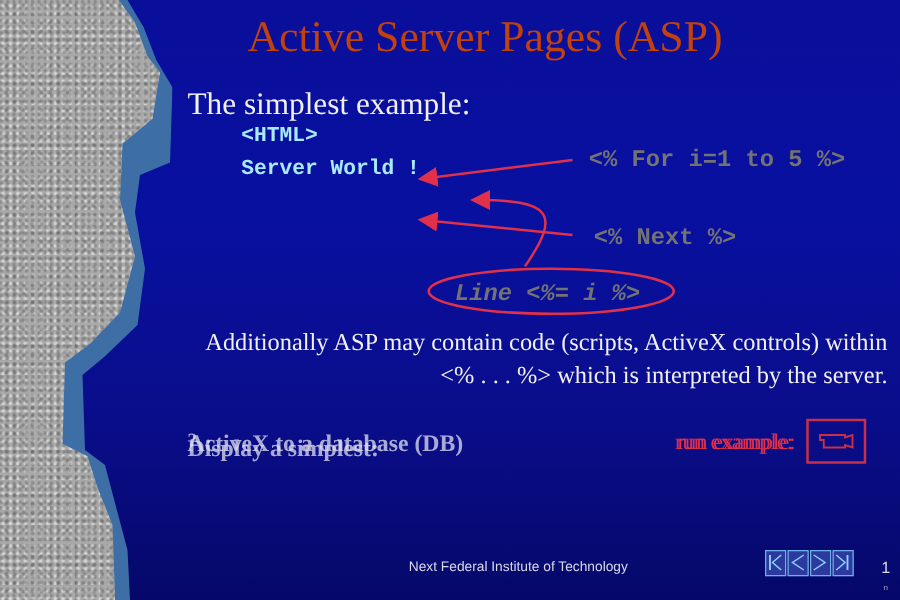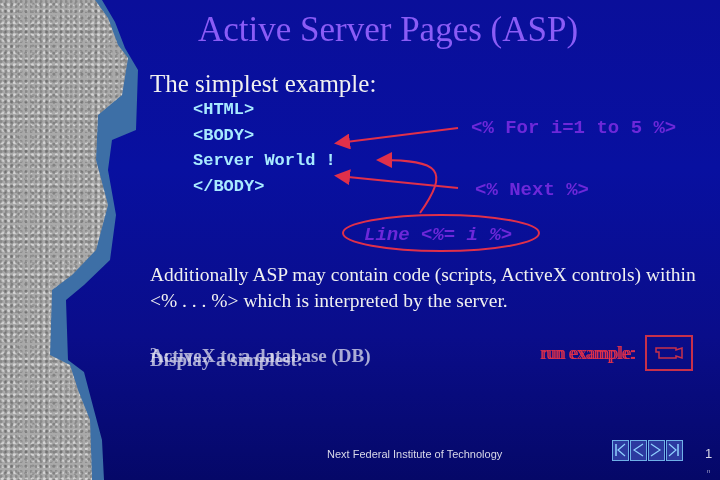--- a/index.html
+++ b/index.html
@@ -19,36 +19,36 @@
     clip-path: polygon(0 0, 95px 0, 108px 18px, 118px 45px, 128px 58px, 122px 95px, 98px 115px, 96px 160px, 108px 205px, 96px 250px, 72px 275px, 52px 290px, 50px 355px, 70px 365px, 78px 390px, 90px 420px, 92px 480px, 0 480px);
     z-index:2;
   }
   .granite-shadow {
     position:absolute; left:0; top:0; width:145px; height:480px;
     background:#3d6fa6;
     clip-path: polygon(0 0, 102px 0, 115px 22px, 125px 48px, 138px 70px, 136px 130px, 112px 140px, 108px 170px, 116px 215px, 110px 260px, 84px 285px, 66px 300px, 68px 360px, 84px 372px, 94px 410px, 102px 440px, 104px 480px, 0 480px);
     z-index:1;
   }
   .title {
-    position:absolute; left:198px; top:10px; font-size:35px; color:#8b5cf6; white-space:nowrap;
+    position:absolute; left:198px; top:10px; font-size:35px; color:#c2410c; white-space:nowrap;
   }
   .subtitle {
     position:absolute; left:150px; top:70px; font-size:25px; color:#f0f0f0;
   }
   .code {
     position:absolute; font-family:"Liberation Mono", monospace; font-weight:bold;
     color:#a8eaff; font-size:17px; white-space:pre; line-height:25.5px;
   }
   .code-main { left:193px; top:97px; }
-  .ann { position:absolute; font-family:"Liberation Mono", monospace; font-weight:bold; color:#6d28d9; font-size:19px; white-space:pre; }
+  .ann { position:absolute; font-family:"Liberation Mono", monospace; font-weight:bold; color:#737373; font-size:19px; white-space:pre; }
   .ann-for { left:471px; top:117px; }
   .ann-next { left:475px; top:179px; }
   .ann-line { left:364px; top:224px;font-style:italic; }
   .para {
-    position:absolute; left:150px; top:262px; font-size:19.5px; color:#f0f0f0; line-height:26px; width:560px;
+    position:absolute; left:150px; top:262px; font-size:19.5px; color:#f0f0f0; line-height:26px; width:560px;text-align:right;
   }
   .overlap {
     position:absolute; left:150px; top:345px; font-size:19px; color:#e0e0f0; font-weight:bold; white-space:nowrap;
   }
   .overlap span { position:absolute; left:0; top:0; opacity:0.75; }
   .ov-help { position:absolute; left:258px; top:0; font-size:15px; }
   .run {
     position:absolute; left:540px; top:343px; font-size:18px; color:#e0304a; white-space:nowrap;
   }
   .run span { position:absolute; left:0; top:0; }
@@ -72,21 +72,21 @@
 </style>
 </head>
 <body>
 
 <div class="granite-shadow"></div>
 <div class="granite"></div>
 
 <div class="title">Active Server Pages (ASP)</div>
 <div class="subtitle">The simplest example:</div>
 
-<div class="code code-main"><div>&lt;HTML&gt;</div><div>&lt;BODY&gt;</div><div>Server World !</div><div>&lt;/BODY&gt;</div></div>
+<div class="code code-main"><div>&lt;HTML&gt;</div><div>Server World !</div></div>
 
 <div class="ann ann-for">&lt;% For i=1 to 5 %&gt;</div>
 <div class="ann ann-next">&lt;% Next %&gt;</div>
 <div class="ann ann-line">Line &lt;%= i %&gt;</div>
 
 <svg class="arrows" width="720" height="480">
   <defs>
     <marker id="ah" markerWidth="8" markerHeight="8" refX="6" refY="4" orient="auto">
       <path d="M0,0 L8,4 L0,8 z" fill="#e0304a"></path>
     </marker>

